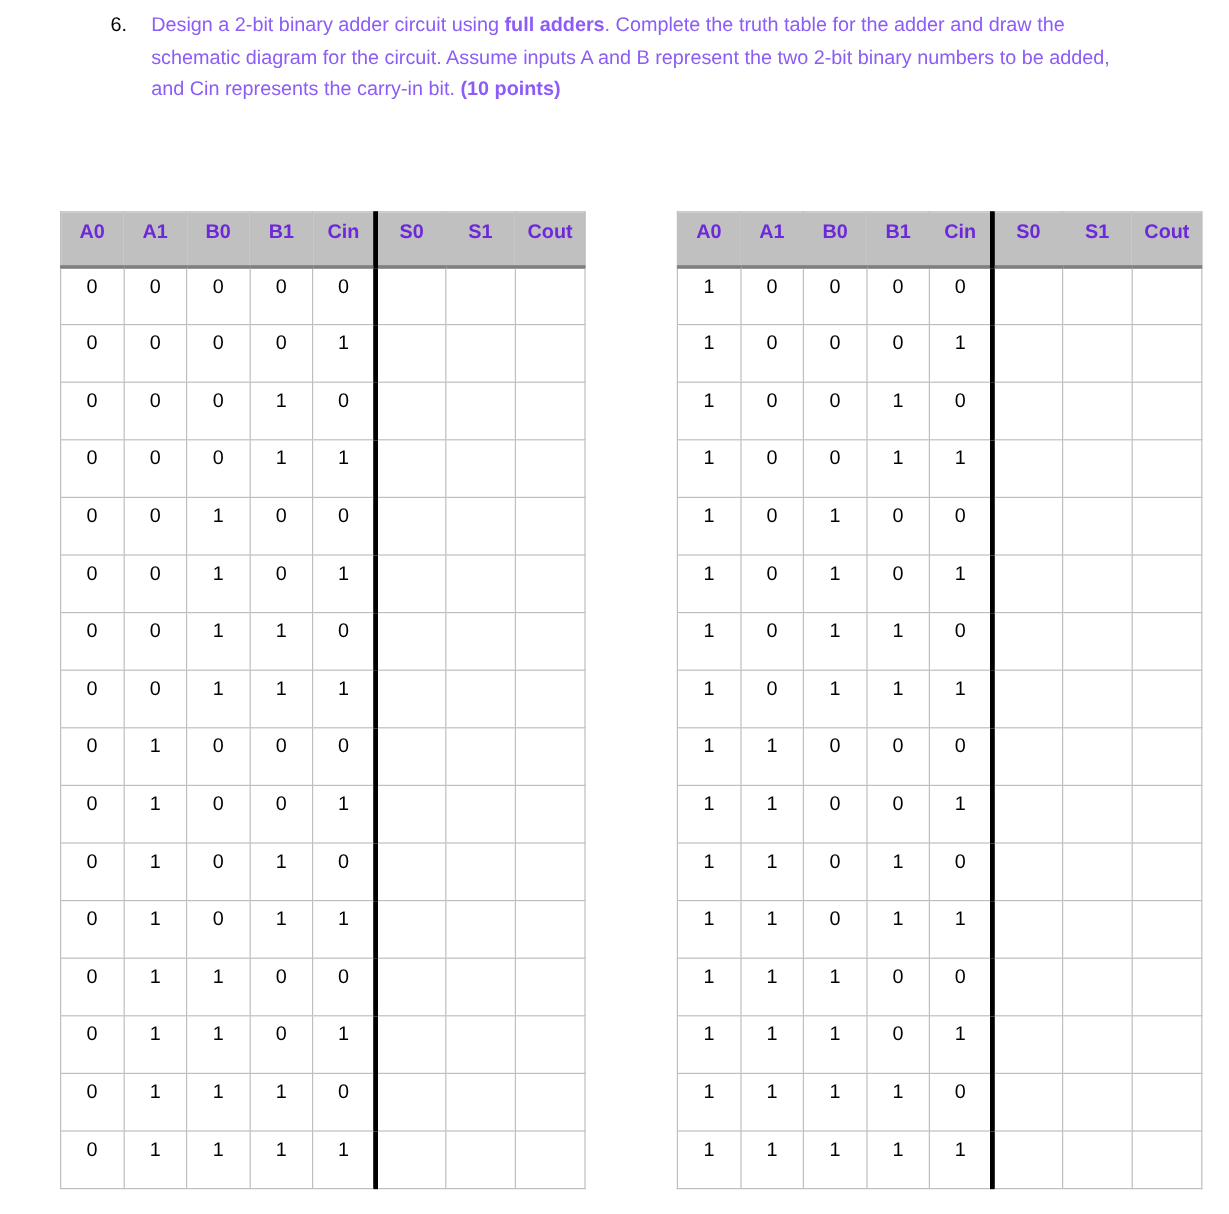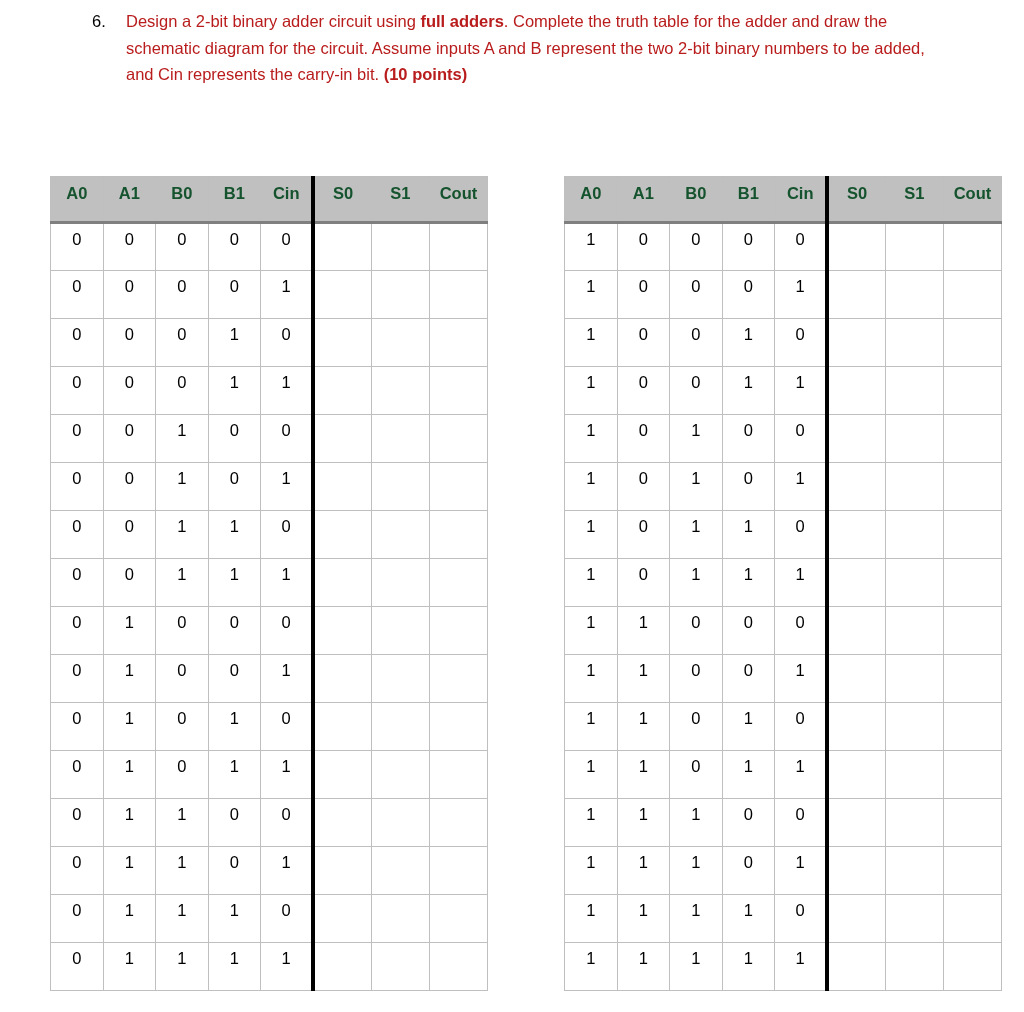--- a/index.html
+++ b/index.html
@@ -29,21 +29,21 @@
     width: 34px;
     flex: 0 0 34px;
     font-size: 16.5px;
     line-height: 26.5px;
     color: #000;
   }
   .q-text {
     flex: 1 1 auto;
     font-size: 16.5px;
     line-height: 26.5px;
-    color: #b91c1c;
+    color: #8b5cf6;
     text-align: left;
   }
   .q-text b { font-weight: bold; }
 
   
   .tables-area {
     position: absolute;
     left: 0;
     top: 176px;
     width: 1024px;
@@ -75,21 +75,21 @@
   table.truth thead th {
     background: #c0c0c0;
     height: 46px;
     font-size: 16.5px;
     font-weight: bold;
     text-align: center;
     vertical-align: top;
     padding-top: 6px;
     box-sizing: border-box;
     border-bottom: 3px solid #7f7f7f;
-    color: #14532d;
+    color: #6d28d9;
     line-height: 20px;
   }
 
   
   table.truth tbody td {
     height: 48px;
     font-size: 16.5px;
     text-align: center;
     vertical-align: top;
     padding-top: 5px;

